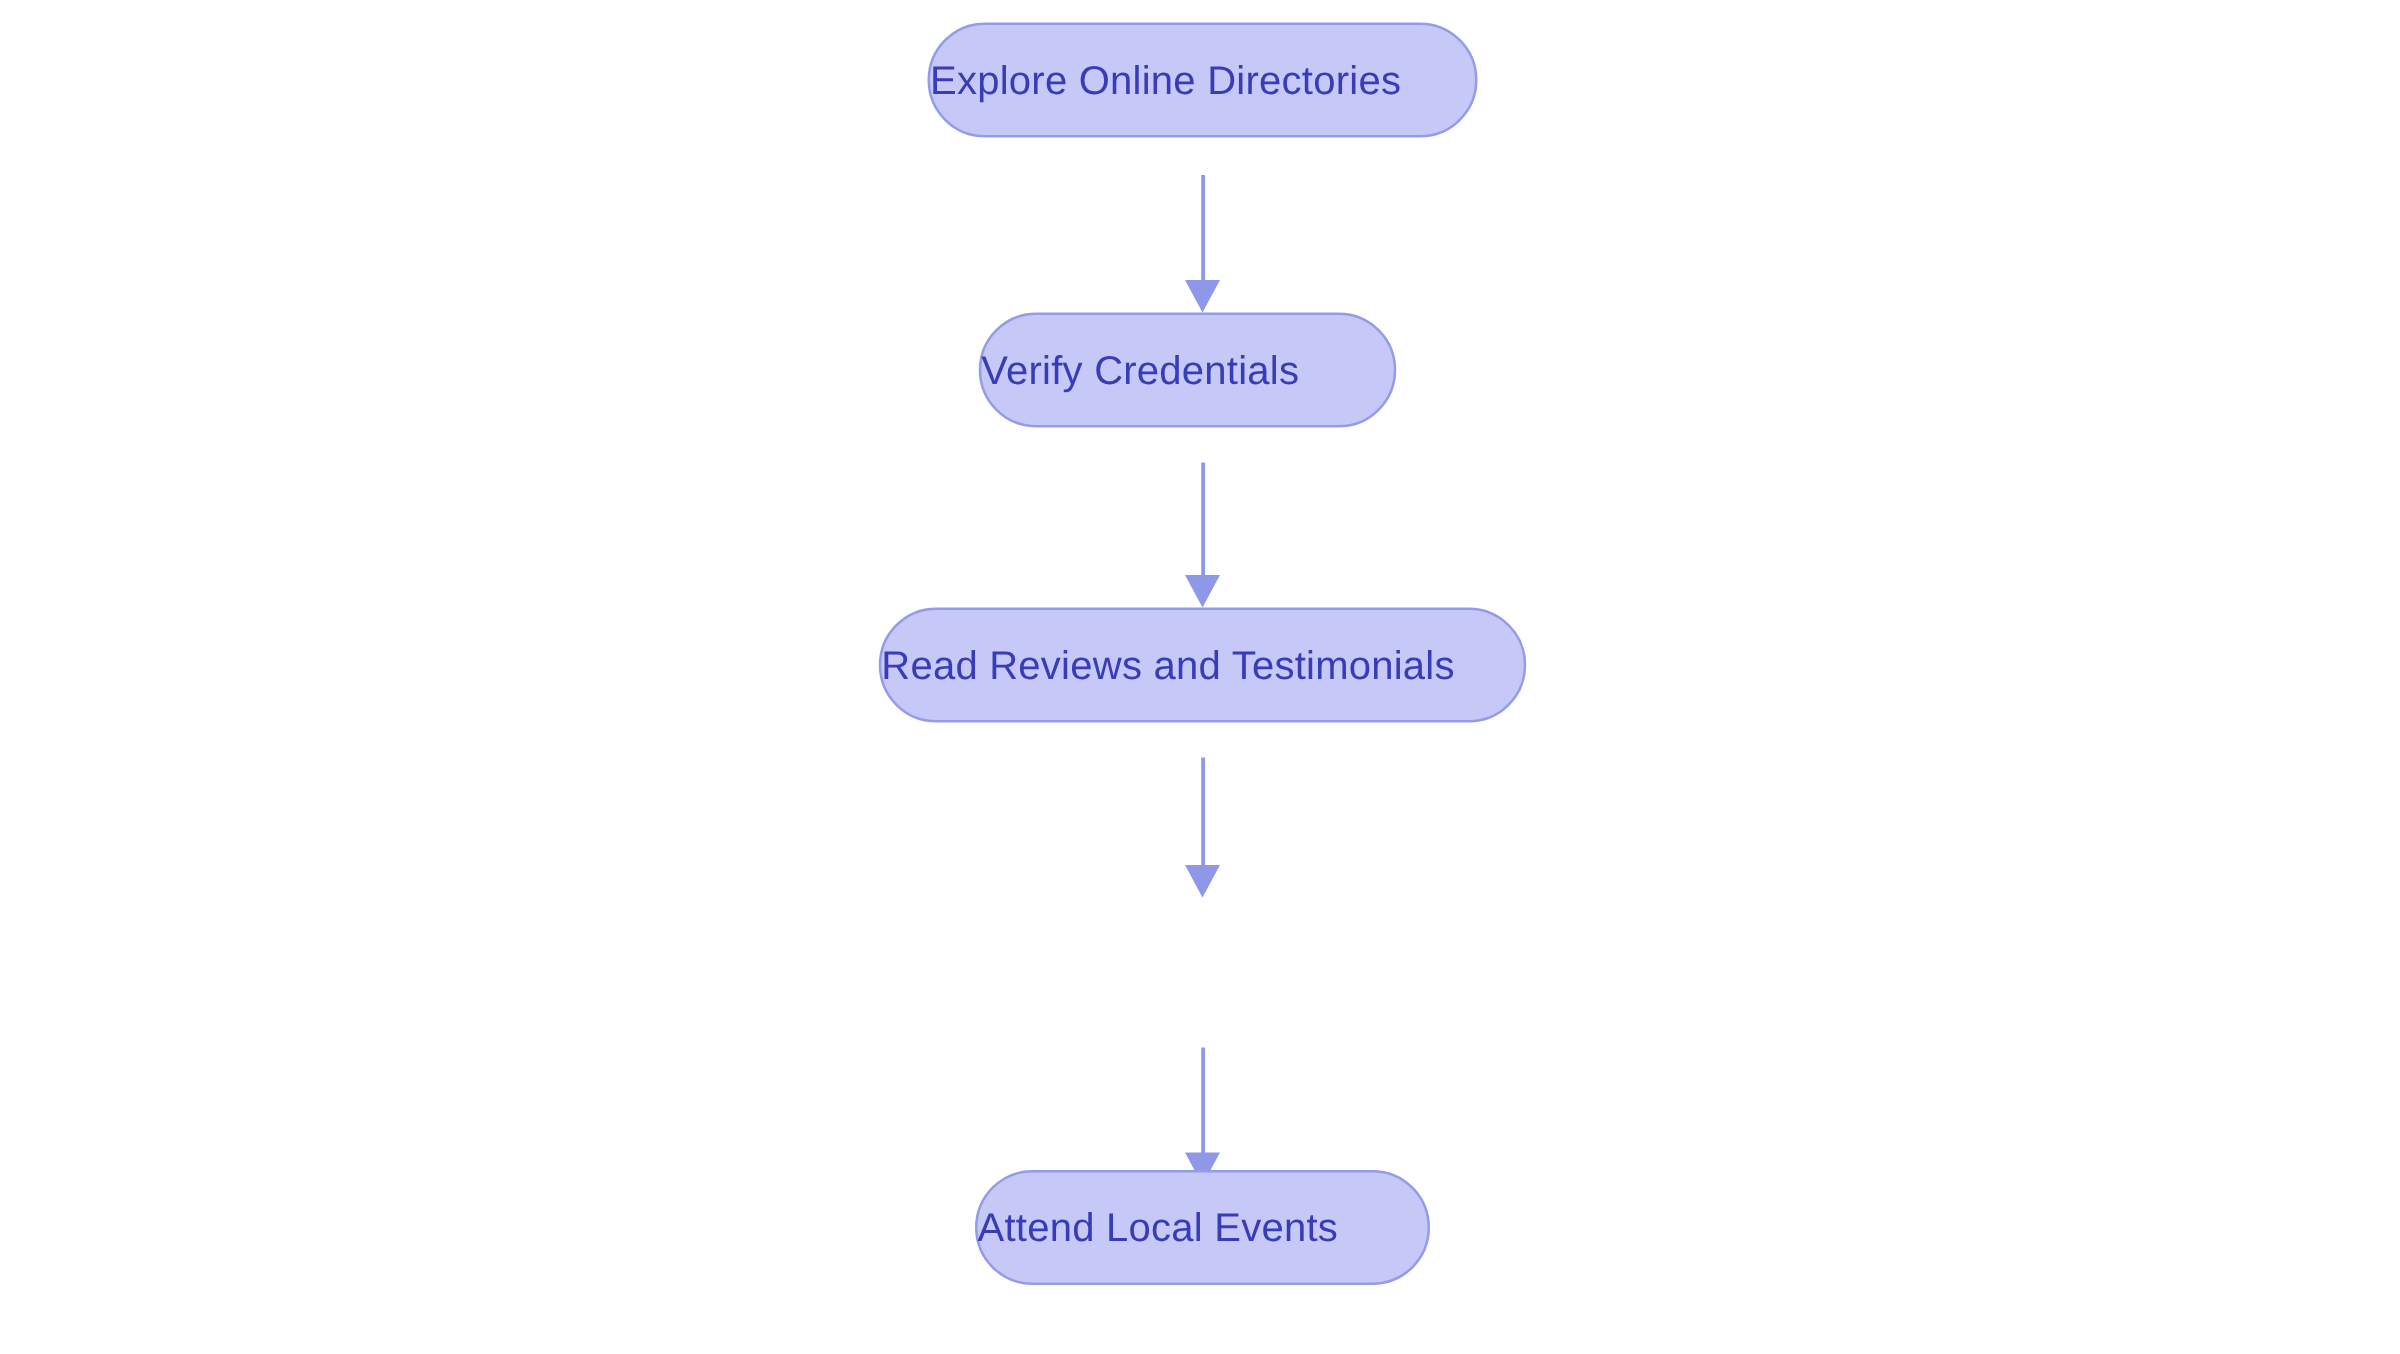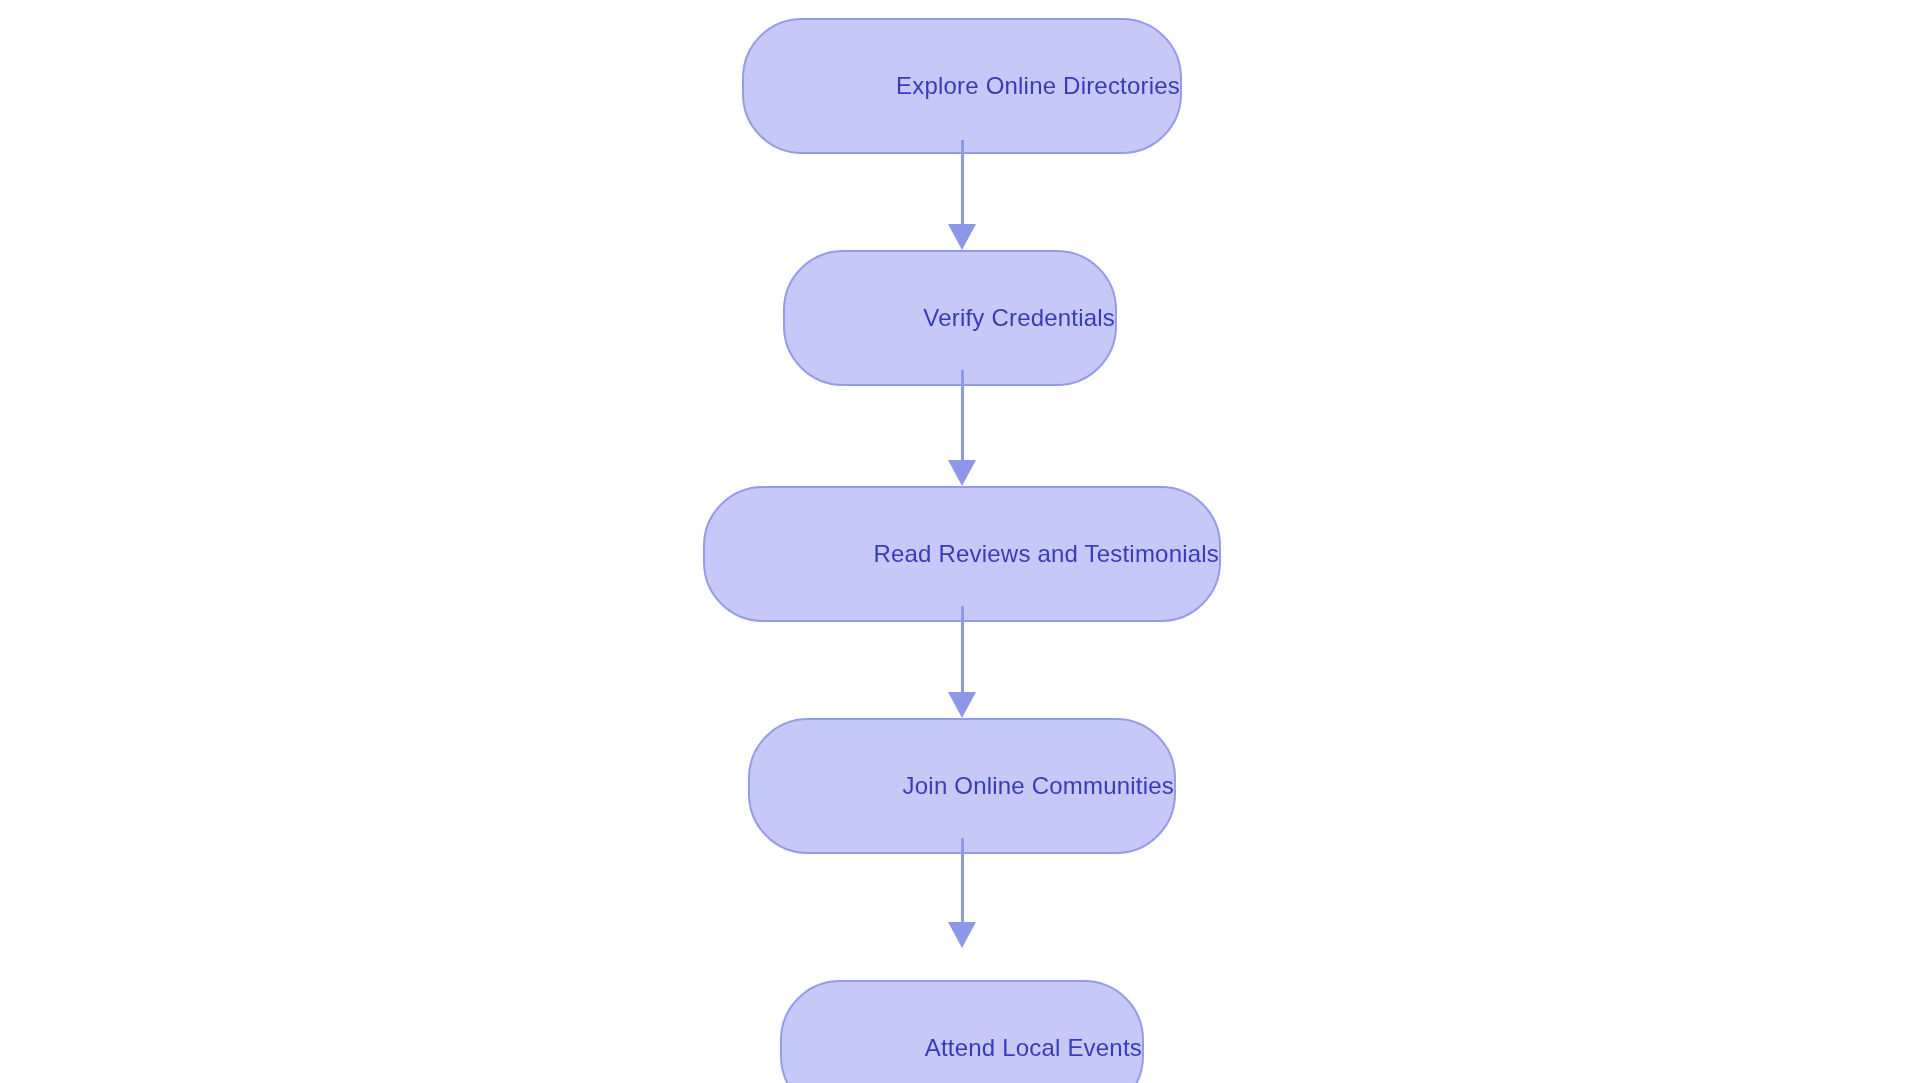--- a/index.html
+++ b/index.html
@@ -13,38 +13,38 @@
     position: relative;
     font-family: "Liberation Sans", sans-serif;
     overflow: hidden;
   }
   .flow {
     position: absolute;
     inset: 0;
   }
   .node {
     position: absolute;
-    height: 136px;
+    height: 92px;
     border-radius: 60px;
     background: var(--node-fill, #c6c8f7);
     border: 2px solid var(--node-border, #949be8);
     box-sizing: border-box;
     display: flex;
     align-items: center;
-    justify-content: flex-end;
+    justify-content: flex-start;
     color: var(--node-text, #383cb8);
-    font-size: 24px;
+    font-size: 32px;
     letter-spacing: 0.2px;
     white-space: nowrap;
   }
   .node-1 { left: 742px; top: 18px;  width: 440px; }
   .node-2 { left: 783px; top: 250px; width: 334px; }
   .node-3 { left: 703px; top: 486px; width: 518px; }
   .node-4 { left: 748px; top: 718px; width: 428px; }
-  .node-5 { left: 780px; top: 980px; width: 364px; }
+  .node-5 { left: 780px; top: 936px; width: 364px; }
 
   .arrow {
     position: absolute;
     left: 948px;              
     width: 28px;
   }
   .arrow-1 { top: 140px; height: 110px; }
   .arrow-2 { top: 370px; height: 116px; }
   .arrow-3 { top: 606px; height: 112px; }
   .arrow-4 { top: 838px; height: 110px; }
@@ -93,23 +93,20 @@
 
   <div class="node node-3">
     <span>Read Reviews and Testimonials</span>
   </div>
 
   <div class="arrow arrow-3">
     <div class="line"></div>
     <div class="head"></div>
   </div>
 
-  <div class="node node-4">
-    <span>Join Online Communities</span>
-  </div>
 
   <div class="arrow arrow-4">
     <div class="line"></div>
     <div class="head"></div>
   </div>
 
   <div class="node node-5">
     <span>Attend Local Events</span>
   </div>
 

